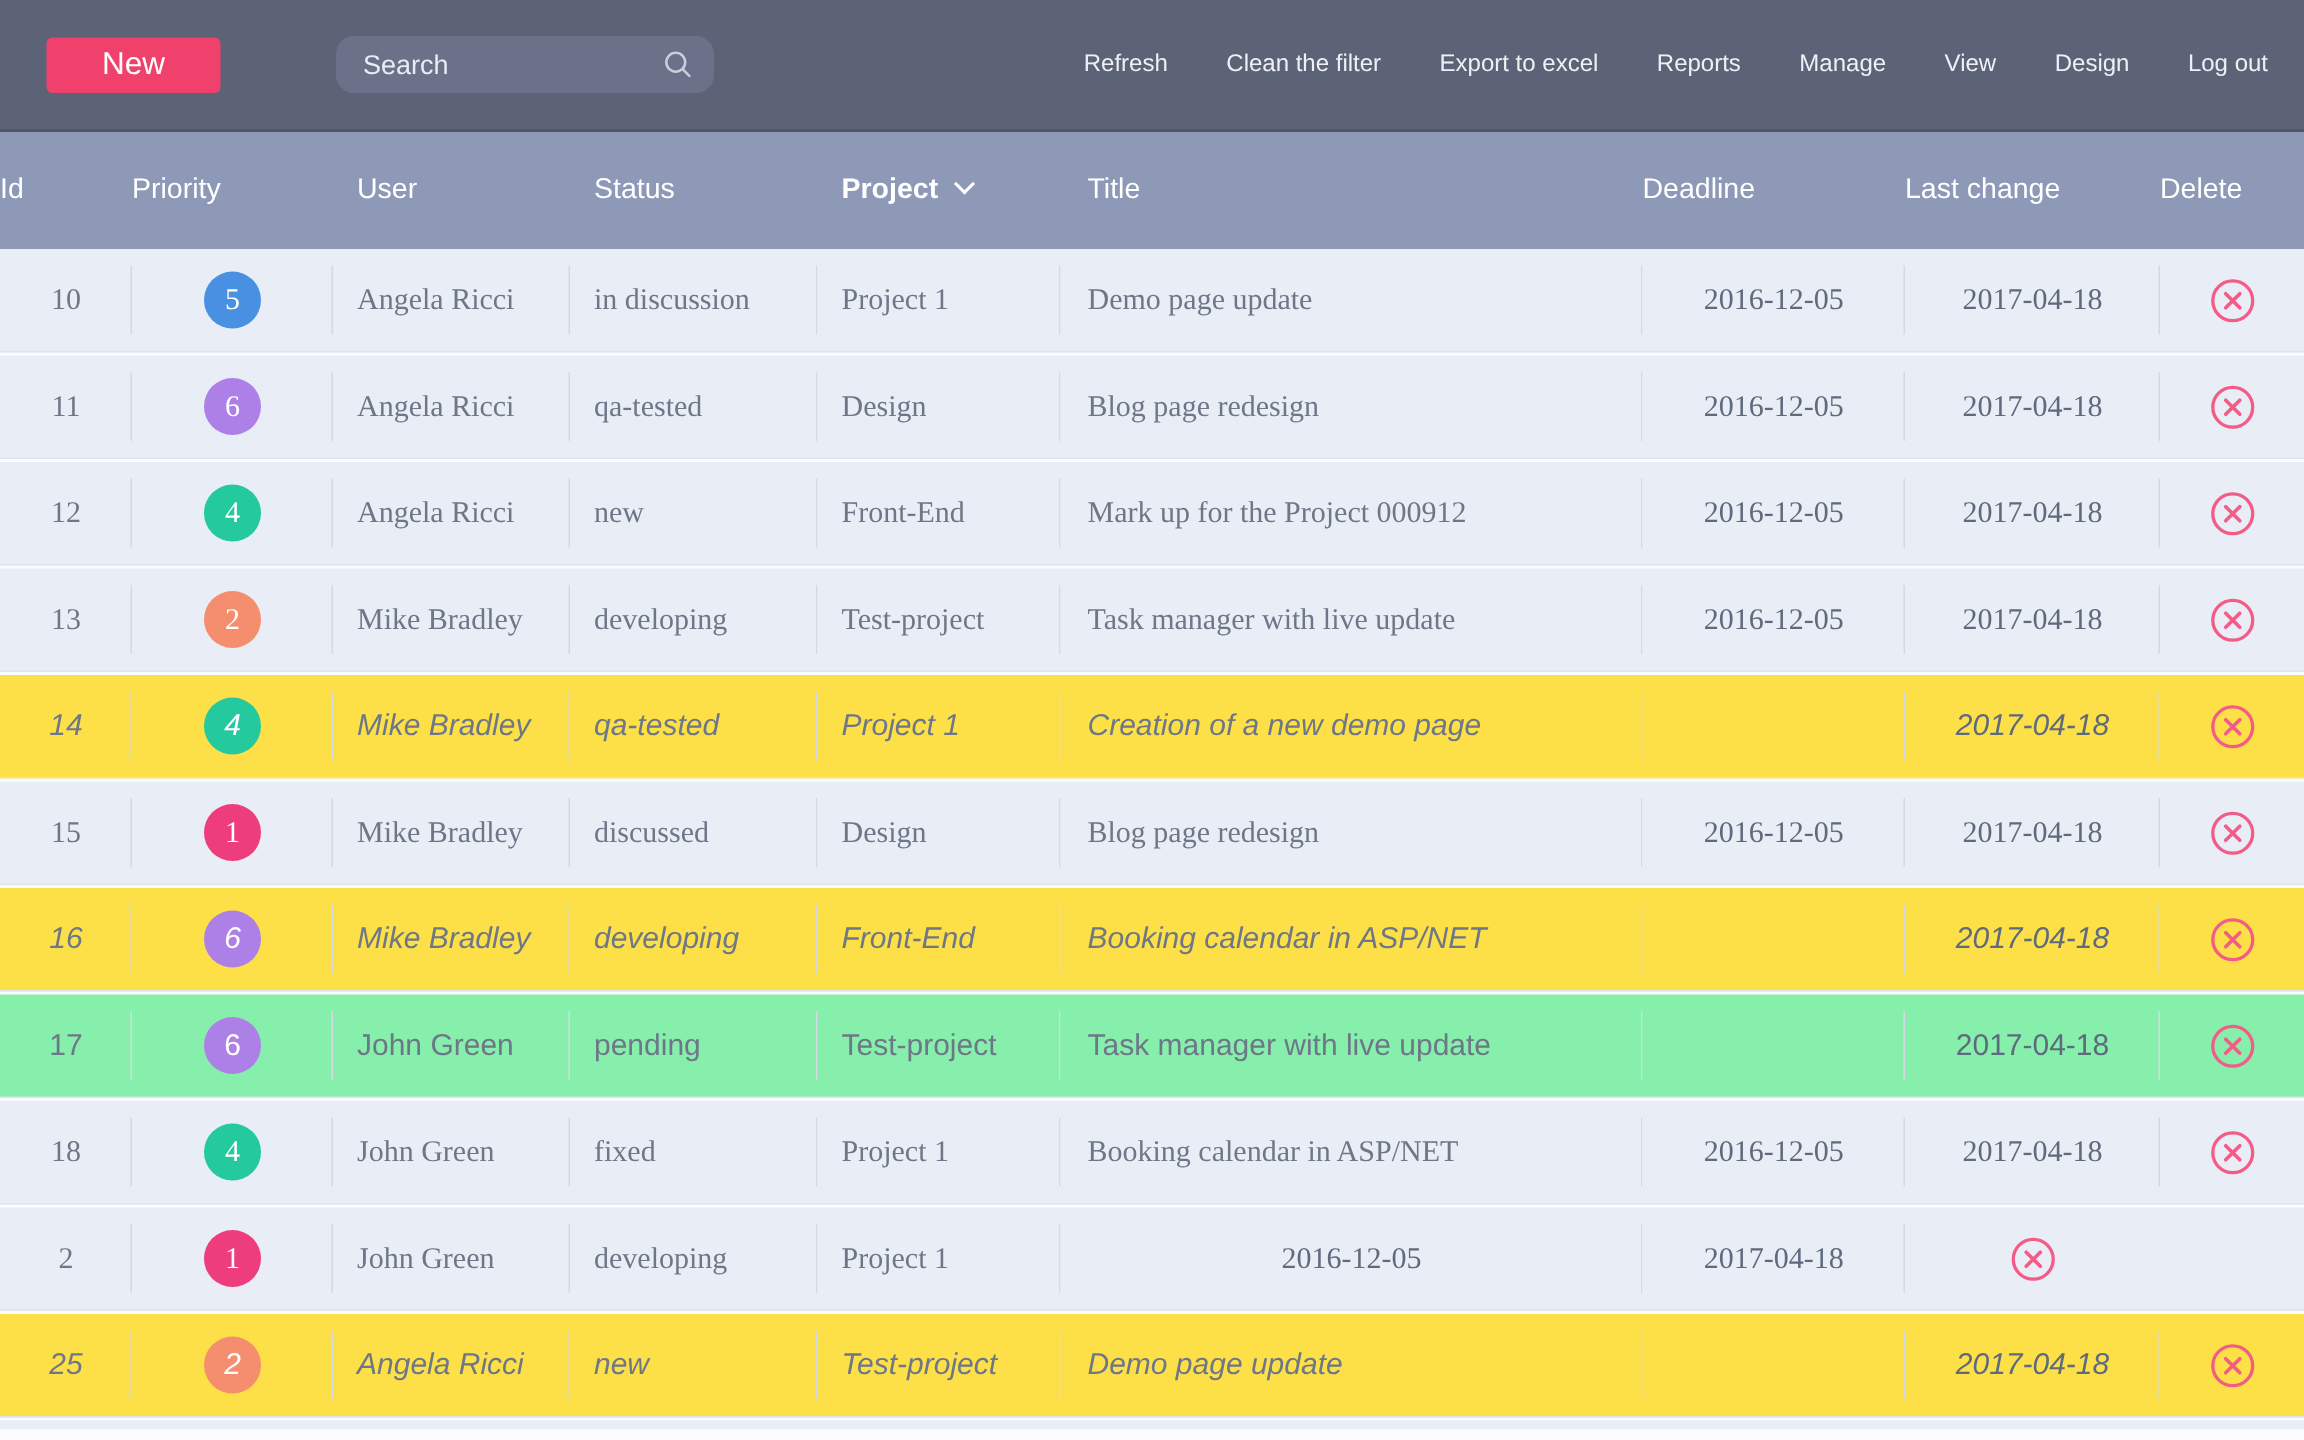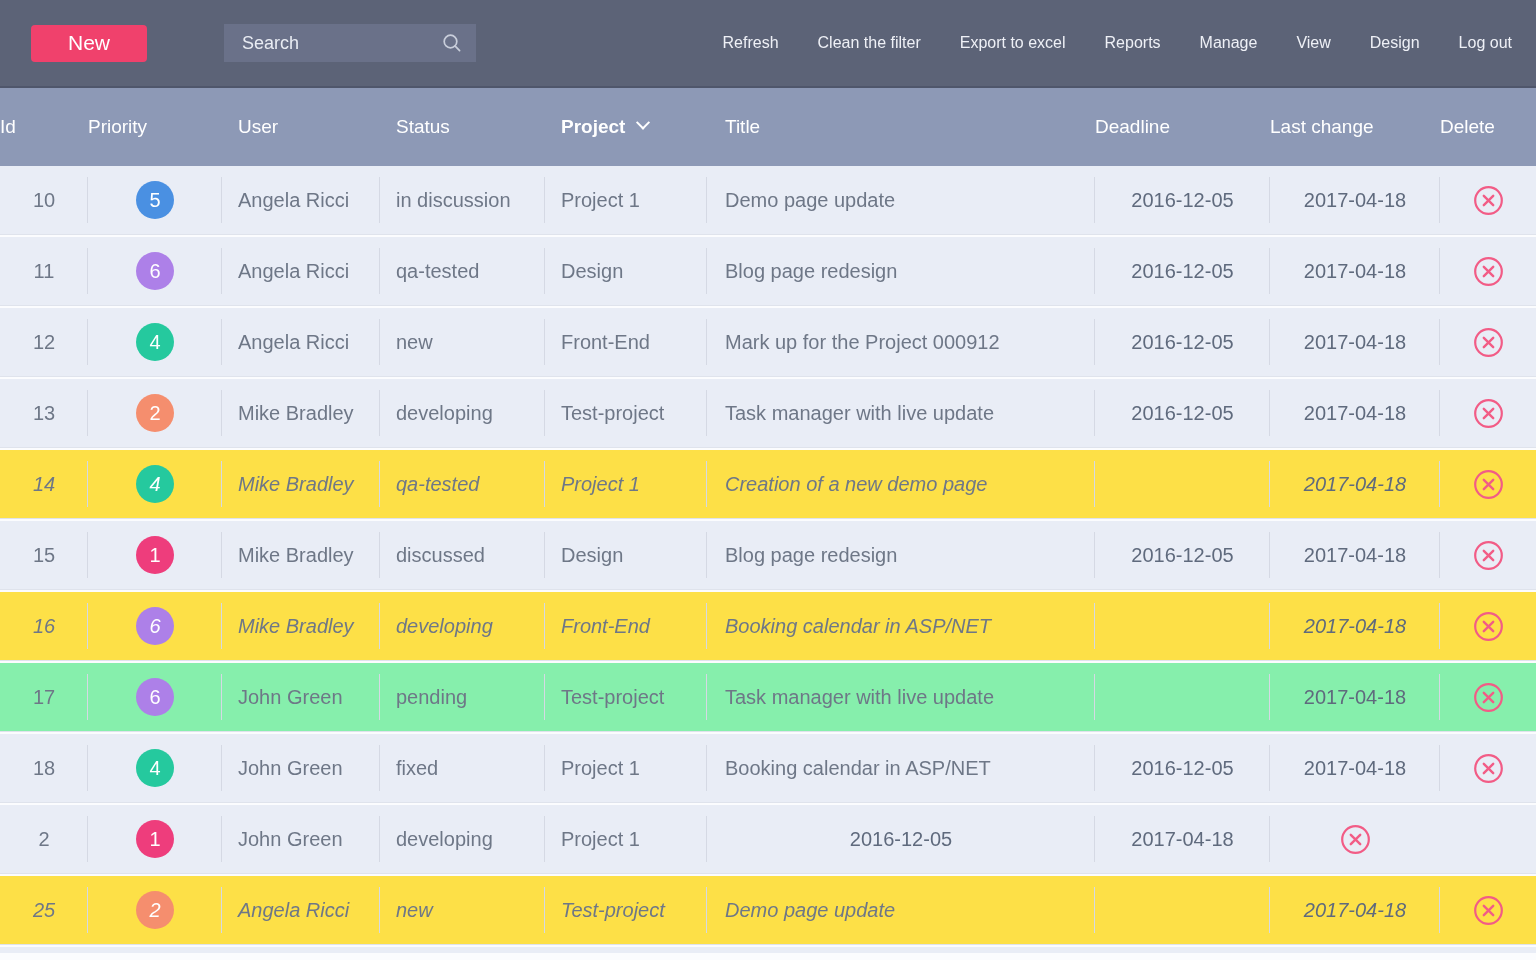--- a/index.html
+++ b/index.html
@@ -20,21 +20,21 @@
   }
   .btn-new {
     width:116px; height:37px;
     background:#f0416c; color:#ffffff;
     border:none; border-radius:4px;
     font-family:inherit; font-size:21px; font-weight:400;
     cursor:pointer;
   }
   .search {
     margin-left:77px; width:252px; height:38px;
-    background:#6a7189; border-radius:0;
+    background:#6a7189; border-radius:12px;
     display:flex; align-items:center;
     padding:0 14px 0 16px;
   }
   .search input {
     flex:1; min-width:0;
     background:transparent; border:none; outline:none;
     color:#ffffff; font-family:inherit; font-size:18px;
   }
   .search input::placeholder { color:#e9ecf3; opacity:1; }
   .search svg { flex:0 0 auto; }
@@ -70,21 +70,21 @@
   }
 
   
   .row {
     height:69px;
     border-bottom:1px solid #dfe3ec;
     margin-bottom:2px;
     color:#6e7787; font-size:20px;
     cursor:default;
   }
-  .row.tinted   { background:#e9edf6; }
+  .row.tinted   { background:#e9edf6;font-family:Liberation Serif, serif; }
   .row.plain    { background:#fde047;font-style:italic; }
   .row.selected { background:#86efac; }
   .cell {
     height:100%; position:relative;
     display:flex; align-items:center;
     padding-left:16px; white-space:nowrap; overflow:hidden;
   }
   .cell:not(.c-delete)::after {
     content:""; position:absolute; right:0; top:50%;
     transform:translateY(-50%);

